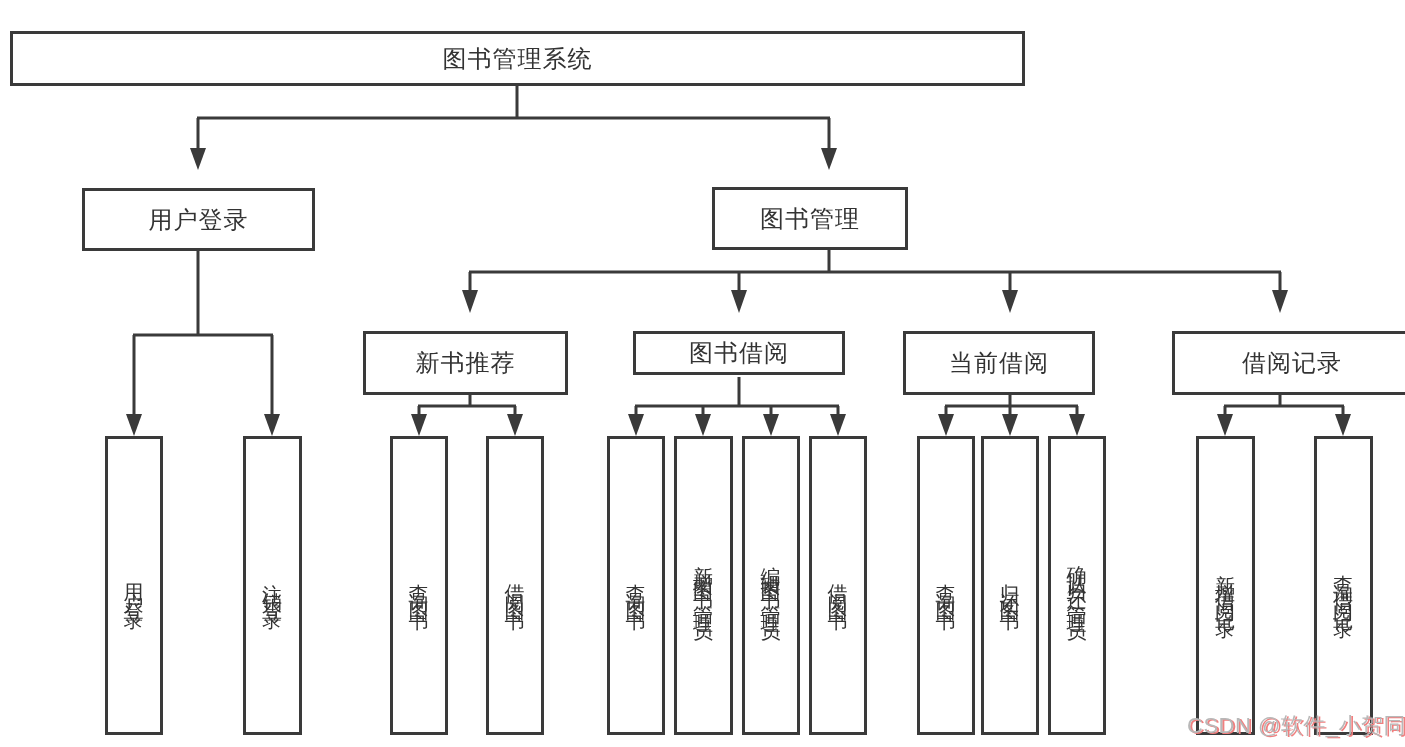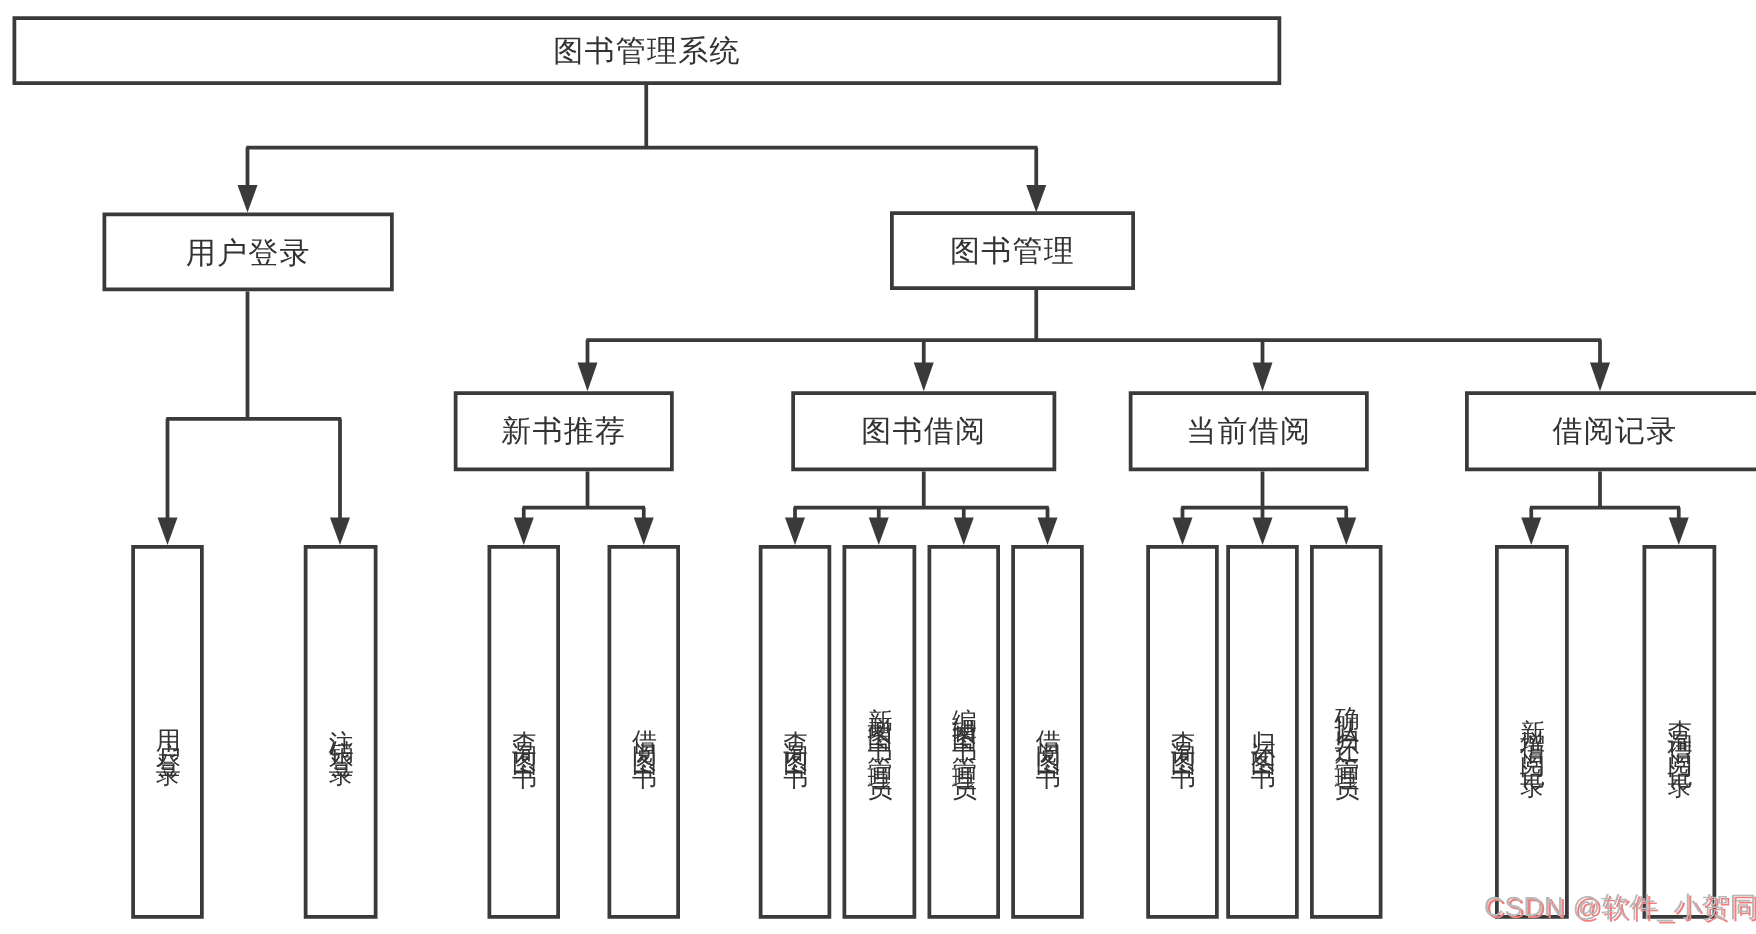--- a/index.html
+++ b/index.html
@@ -36,20 +36,21 @@
     color: var(--text);
     display: flex;
     align-items: center;
     justify-content: center;
     text-align: center;
   }
   .hbox {
     font-size: 24px;
     letter-spacing: 1px;
     white-space: nowrap;
+    margin-top: 18px;
   }
   .vbox {
     top: 436px;
     height: 299px;
     writing-mode: vertical-rl;
     text-orientation: mixed;
     font-size: 20px;
     letter-spacing: 9px;
     line-height: 1;
   }
@@ -113,22 +114,22 @@
       <polygon class="ah" points="1217,414 1233,414 1225,436"></polygon>
       <polygon class="ah" points="1335,414 1351,414 1343,436"></polygon>
     </g>
   </svg>
 
   <div class="box hbox" style="left:10px;top:13px;width:1015px;height:55px">图书管理系统</div>
 
   <div class="box hbox" style="left:82px;top:170px;width:233px;height:63px">用户登录</div>
   <div class="box hbox" style="left:712px;top:169px;width:196px;height:63px">图书管理</div>
 
-  <div class="box hbox" style="left:363px;top:313px;width:176px;height:64px">新书推荐</div>
-  <div class="box hbox" style="left:633px;top:313px;width:212px;height:64px">图书借阅</div>
+  <div class="box hbox" style="left:363px;top:313px;width:205px;height:64px">新书推荐</div>
+  <div class="box hbox" style="left:633px;top:313px;width:212px;height:44px">图书借阅</div>
   <div class="box hbox" style="left:903px;top:313px;width:192px;height:64px">当前借阅</div>
   <div class="box hbox" style="left:1172px;top:313px;width:240px;height:64px">借阅记录</div>
 
   <div class="box vbox" style="left:105px;width:58px">用户登录</div>
   <div class="box vbox" style="left:243px;width:59px">注销登录</div>
 
   <div class="box vbox" style="left:390px;width:58px">查询图书</div>
   <div class="box vbox" style="left:486px;width:58px">借阅图书</div>
 
   <div class="box vbox" style="left:607px;width:58px">查询图书</div>

